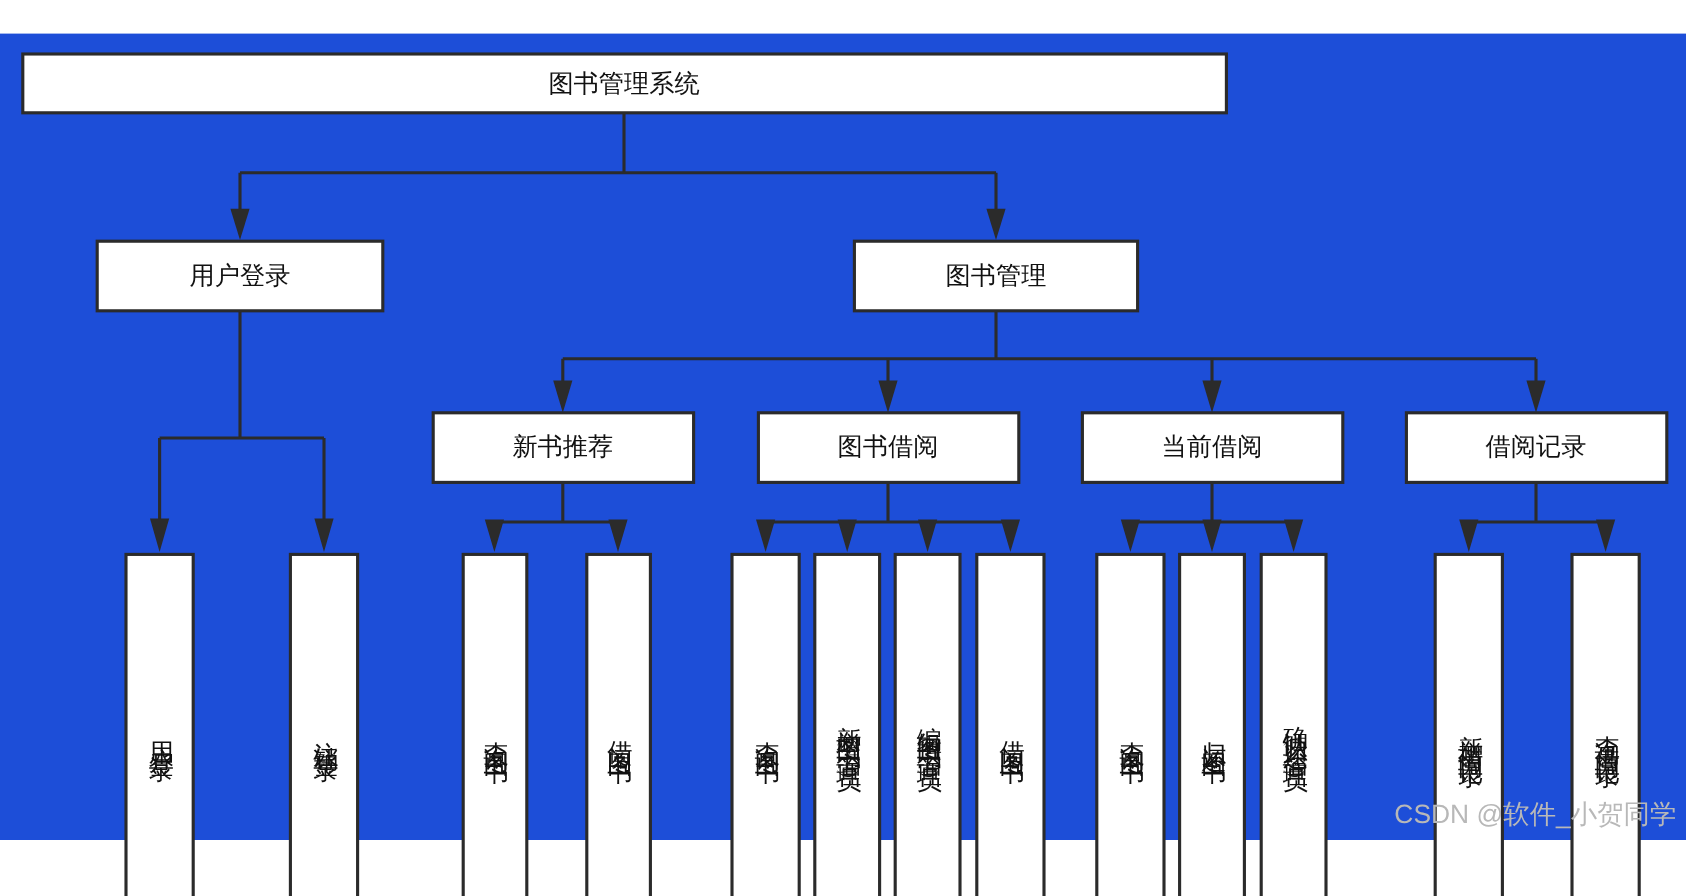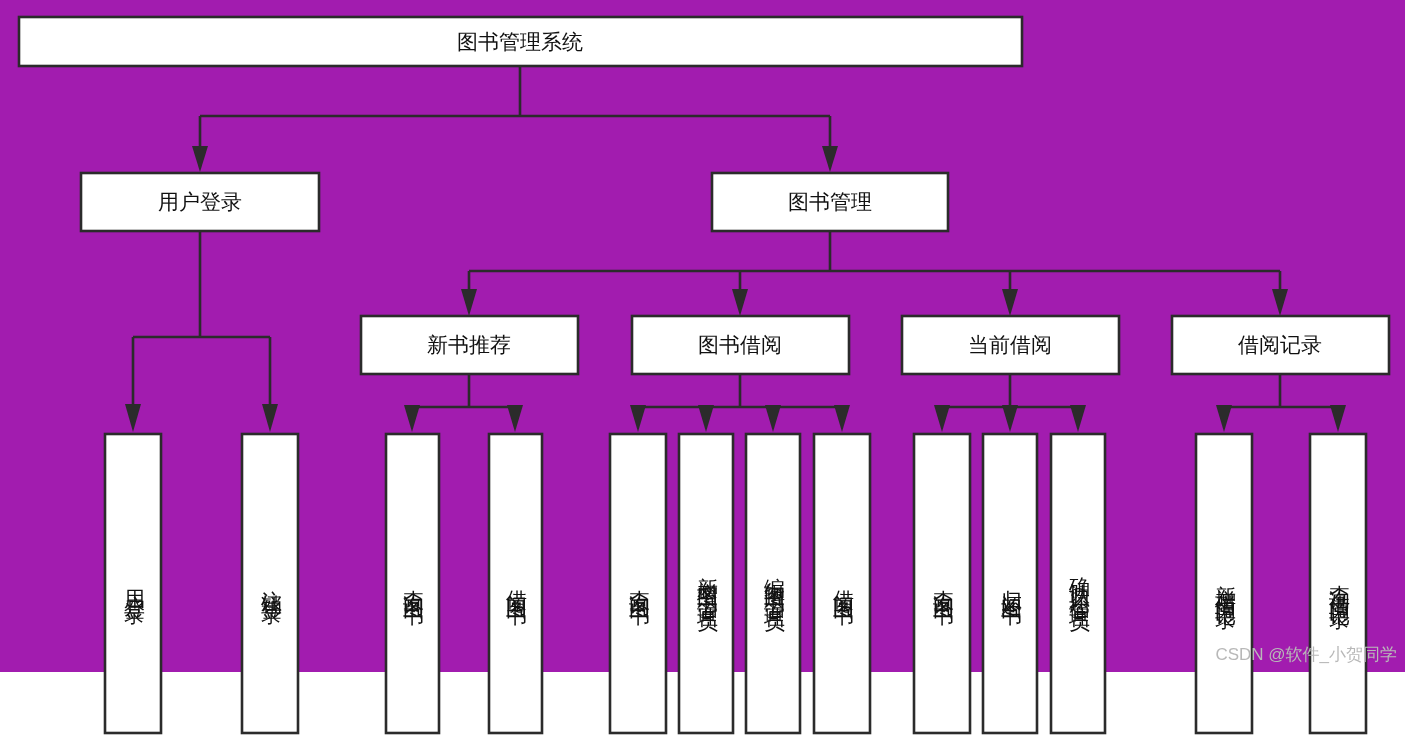--- a/index.html
+++ b/index.html
@@ -10,21 +10,22 @@
   body {
     width: 1405px;
     height: 747px;
     font-family: "Liberation Sans", "DejaVu Sans", sans-serif;
     overflow: hidden;
   }
   #diagram-root {
     position: relative;
     width: 1405px;
     height: 672px;
-    background: #a21caf;
+    background: #1d4ed8;
+    margin-top: 28px;
   }
   svg#flowchart {
     position: absolute;
     top: 0;
     left: 0;
     width: 1405px;
     height: 747px;
     display: block;
   }
   .node-box {
@@ -56,21 +57,21 @@
     text-anchor: middle;
     writing-mode: vertical-rl;
     glyph-orientation-vertical: 0;
     letter-spacing: 5px;
   }
   .watermark {
     position: absolute;
     right: 8px;
     bottom: 6px;
     font-family: "Liberation Sans", "DejaVu Sans", sans-serif;
-    font-size: 17px;
+    font-size: 22px;
     color: #b8b8b8;
     white-space: nowrap;
     user-select: none;
     pointer-events: none;
   }
 </style>
 </head>
 <body>
 
 <div id="diagram-root">

